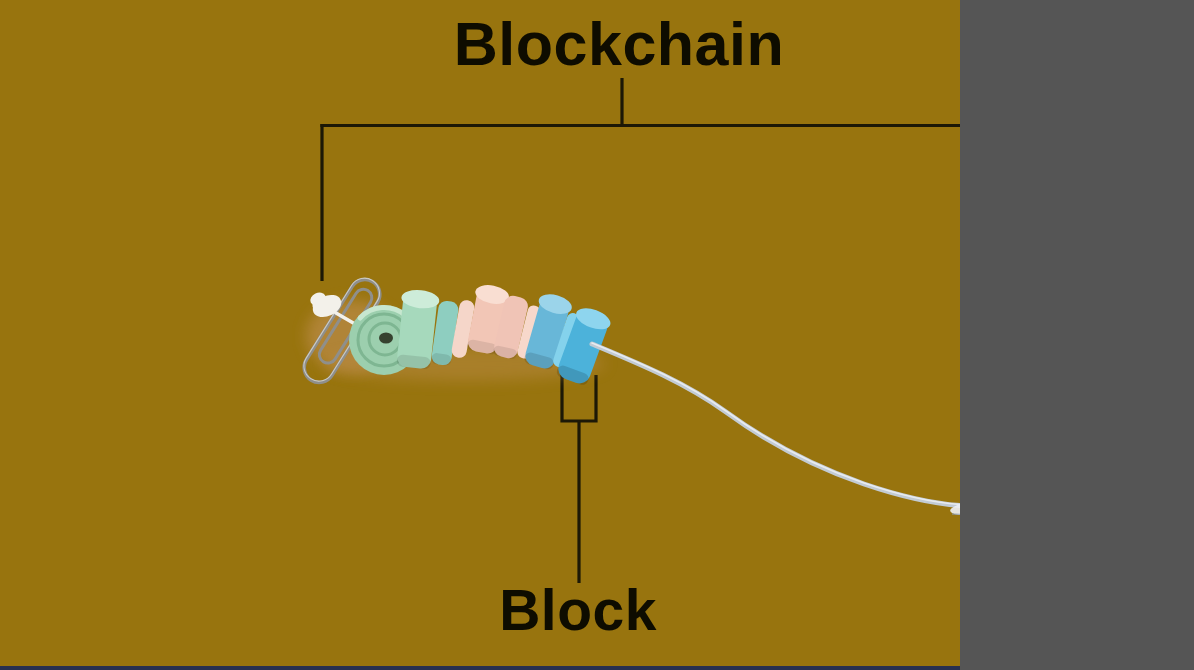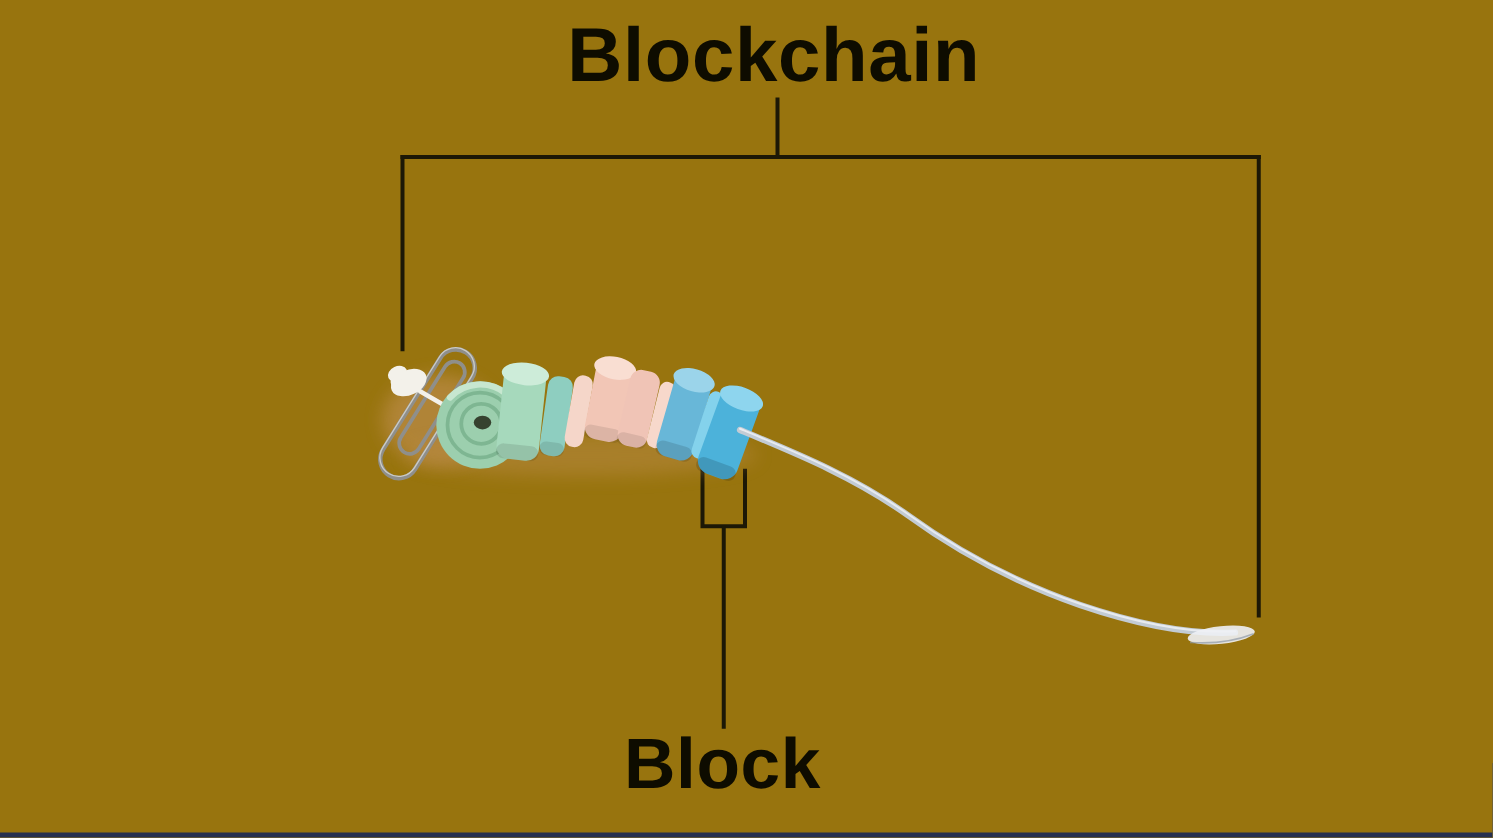--- a/index.html
+++ b/index.html
@@ -1,18 +1,18 @@
 <!DOCTYPE html>
 <html><head>
 <meta charset="utf-8">
 <style>
   html, body { margin: 0; padding: 0; background: #555; }
   .stage {
     position: relative;
-    width: 1194px;
+    width: 960px;
     height: 670px;
     overflow: hidden;
     font-family: "Liberation Sans", sans-serif;
   }
   svg { display: block; }
   text {
     font-family: "Liberation Sans", sans-serif;
     font-weight: 700;
     letter-spacing: 0.5px;
   }

